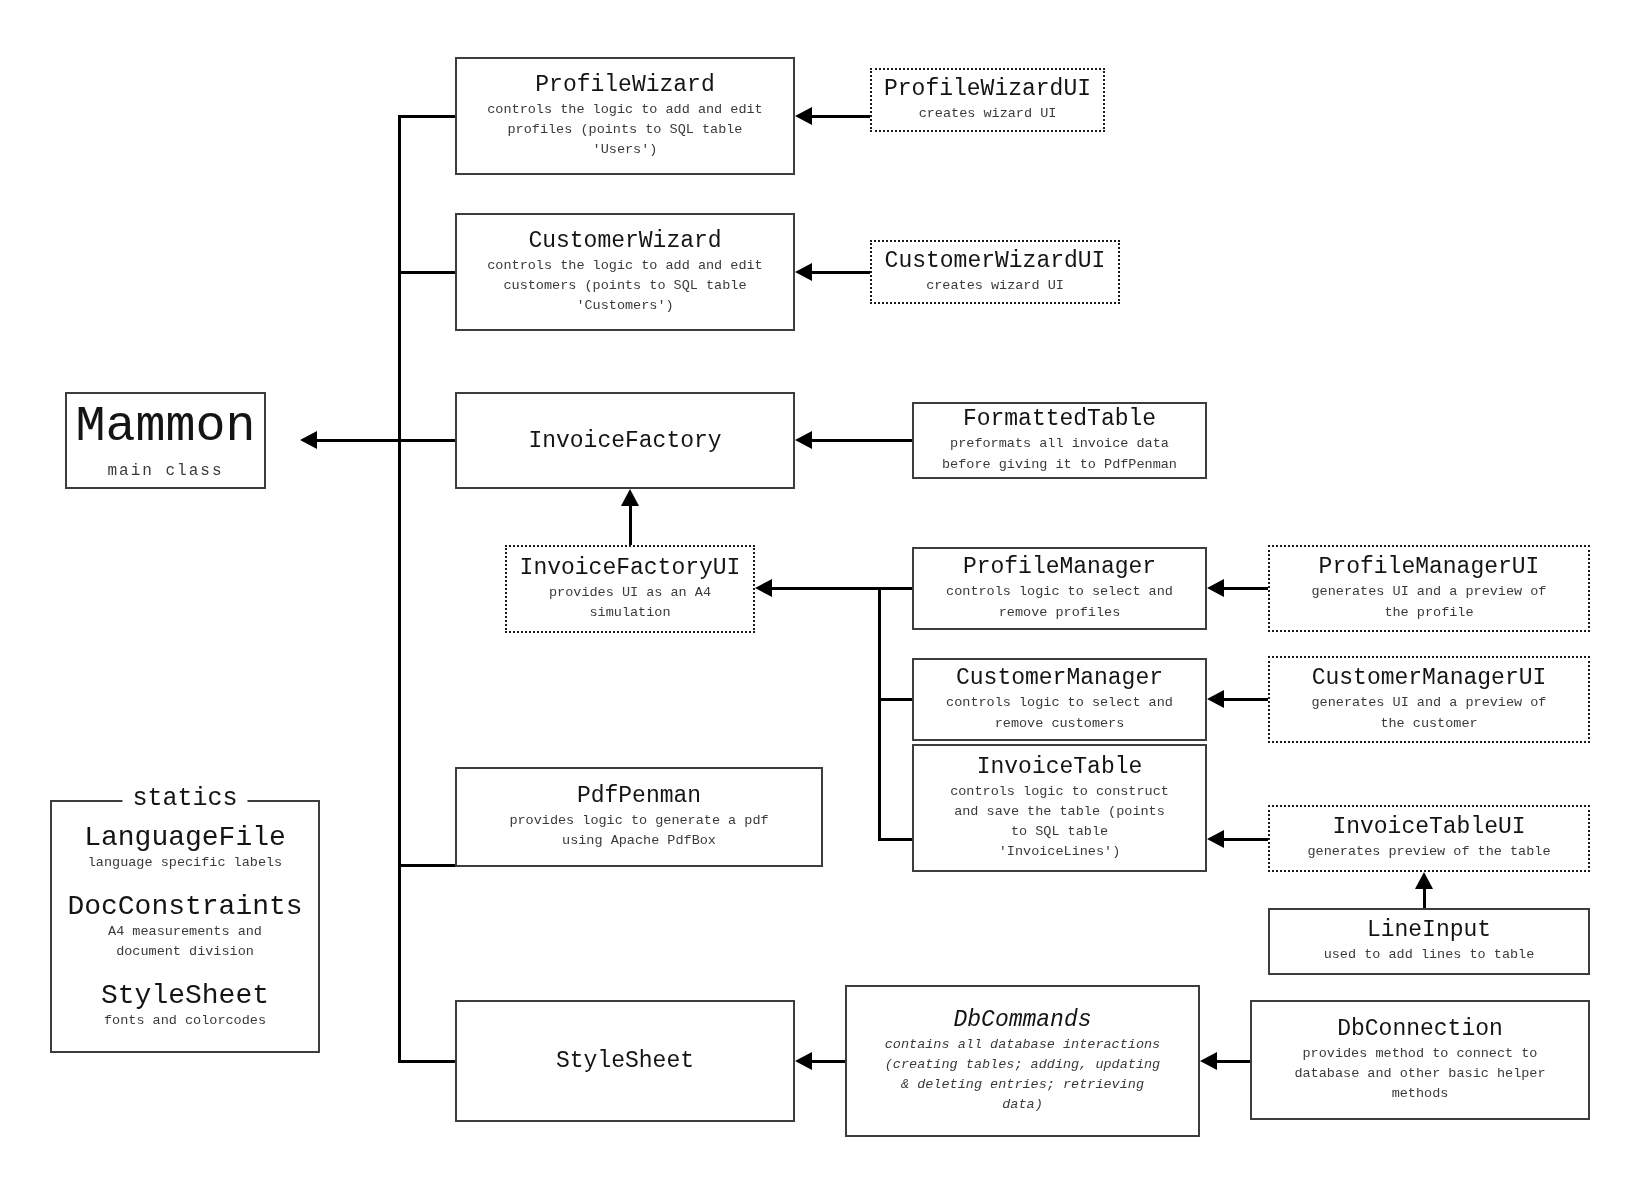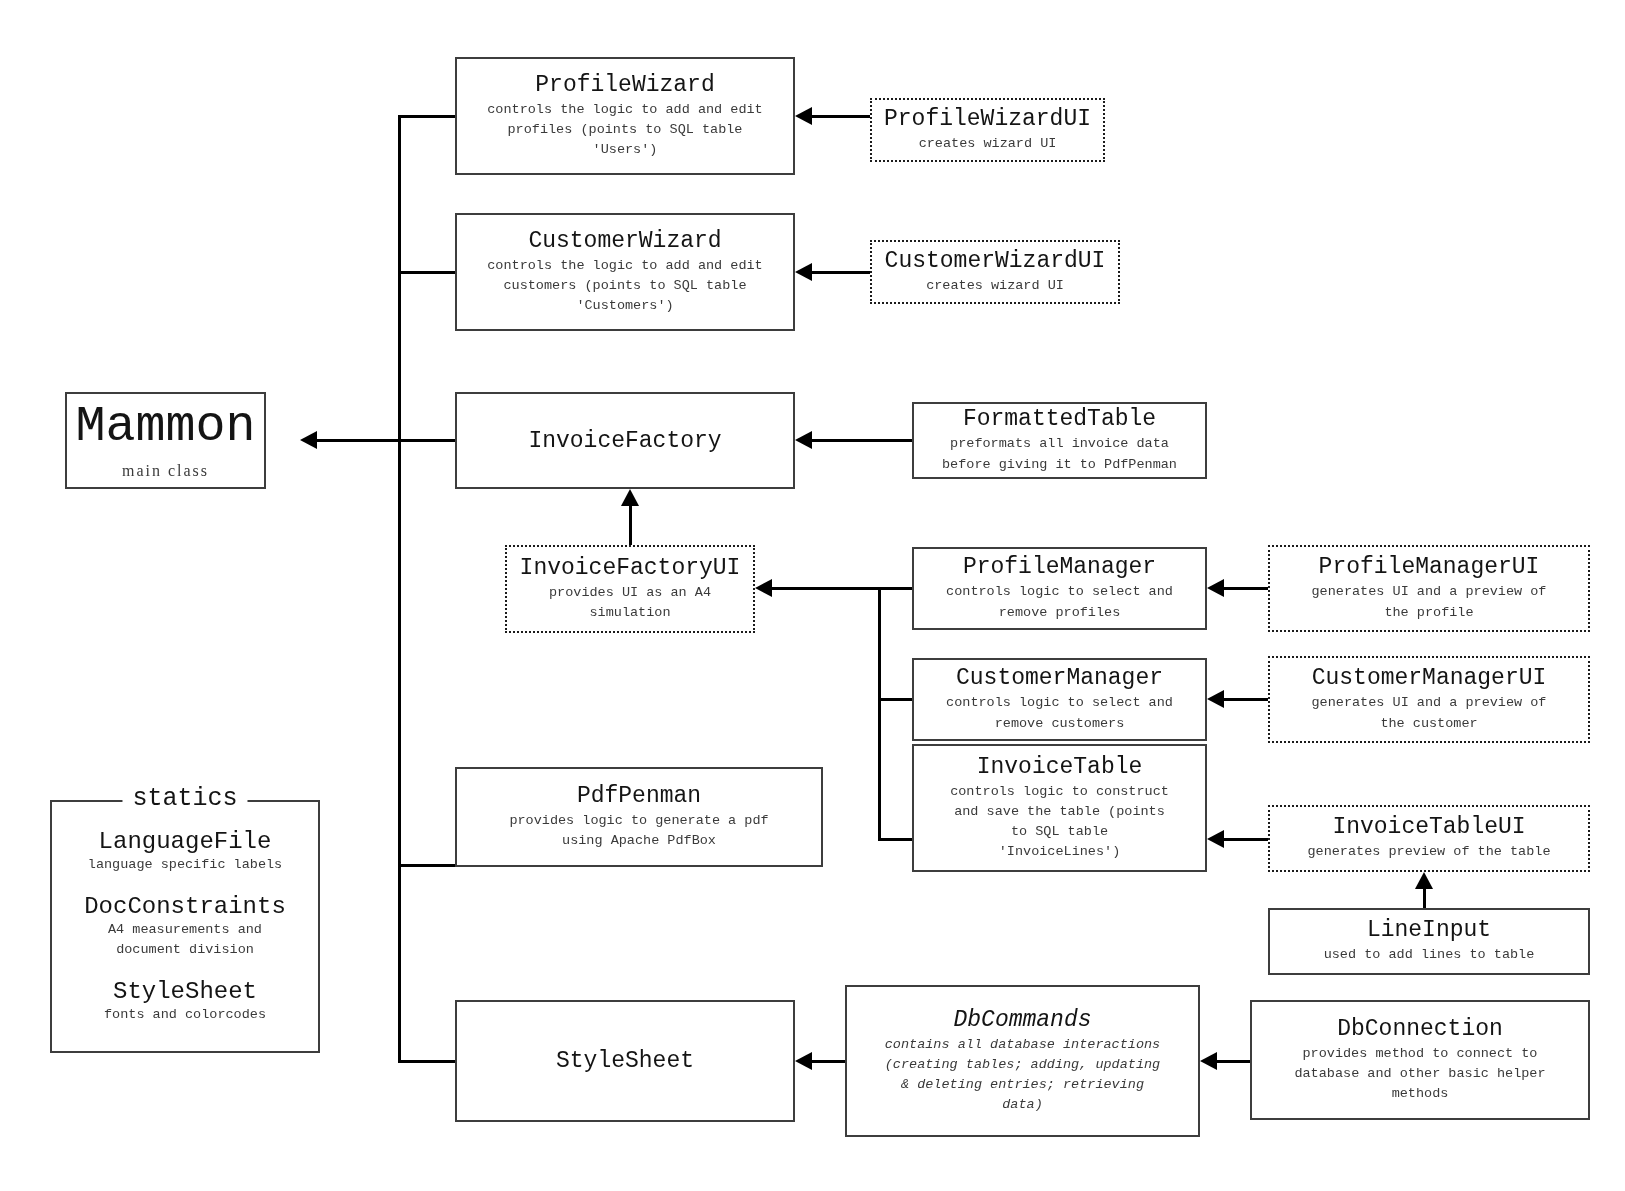--- a/index.html
+++ b/index.html
@@ -24,41 +24,41 @@
   .node.dotted { border:2.5px dotted #1b1b1b; }
   .node .title {
     font-size:23px; color:#141414; white-space:nowrap;
   }
   .node .desc {
     font-size:13.5px; color:#3a3a3a;
     white-space:pre-line; line-height:1.5; margin-top:2px;
   }
   
   #mammon .title { font-size:50px; }
-  #mammon .desc  { font-size:16px; letter-spacing:2px; margin-top:4px;font-family:Liberation Serif, serif; }
+  #mammon .desc  { font-size:16px; letter-spacing:2px; margin-top:4px; }
 
   
   #statics {
     position:absolute;
     border:2px solid #3d3d3d;
     box-sizing:border-box;
     background:#fff;
     z-index:2;
     display:flex; flex-direction:column;
     align-items:center; justify-content:center;
     text-align:center;
   }
   #statics .legend {
     position:absolute; top:-18px; left:50%;
     transform:translateX(-50%);
     background:#fff; padding:0 10px;
     font-size:25px; color:#141414; white-space:nowrap;
   }
   .sitem { margin:9px 0; }
-  .sitem .title { font-size:24px; color:#141414; white-space:nowrap; }
+  .sitem .title { font-size:28px; color:#141414; white-space:nowrap; }
   .sitem .desc  { font-size:13.5px; color:#3a3a3a; white-space:pre-line; line-height:1.5; }
 
   
   .hline { position:absolute; height:3px; background:#000; z-index:1; }
   .vline { position:absolute; width:3px;  background:#000; z-index:1; }
   .arrow-left {
     position:absolute; width:0; height:0; z-index:3;
     border-top:9px solid transparent;
     border-bottom:9px solid transparent;
     border-right:17px solid #000;
@@ -80,21 +80,21 @@
     <div class="desc">main class</div>
   </div>
 
   <div class="node" style="left:455px; top:57px; width:340px; height:118px;">
     <div class="title">ProfileWizard</div>
     <div class="desc">controls the logic to add and edit
 profiles (points to SQL table
 'Users')</div>
   </div>
 
-  <div class="node dotted" style="left:870px; top:98px; width:235px; height:64px;">
+  <div class="node dotted" style="left:870px; top:68px; width:235px; height:64px;">
     <div class="title">ProfileWizardUI</div>
     <div class="desc">creates wizard UI</div>
   </div>
 
   <div class="node" style="left:455px; top:213px; width:340px; height:118px;">
     <div class="title">CustomerWizard</div>
     <div class="desc">controls the logic to add and edit
 customers (points to SQL table
 'Customers')</div>
   </div>

